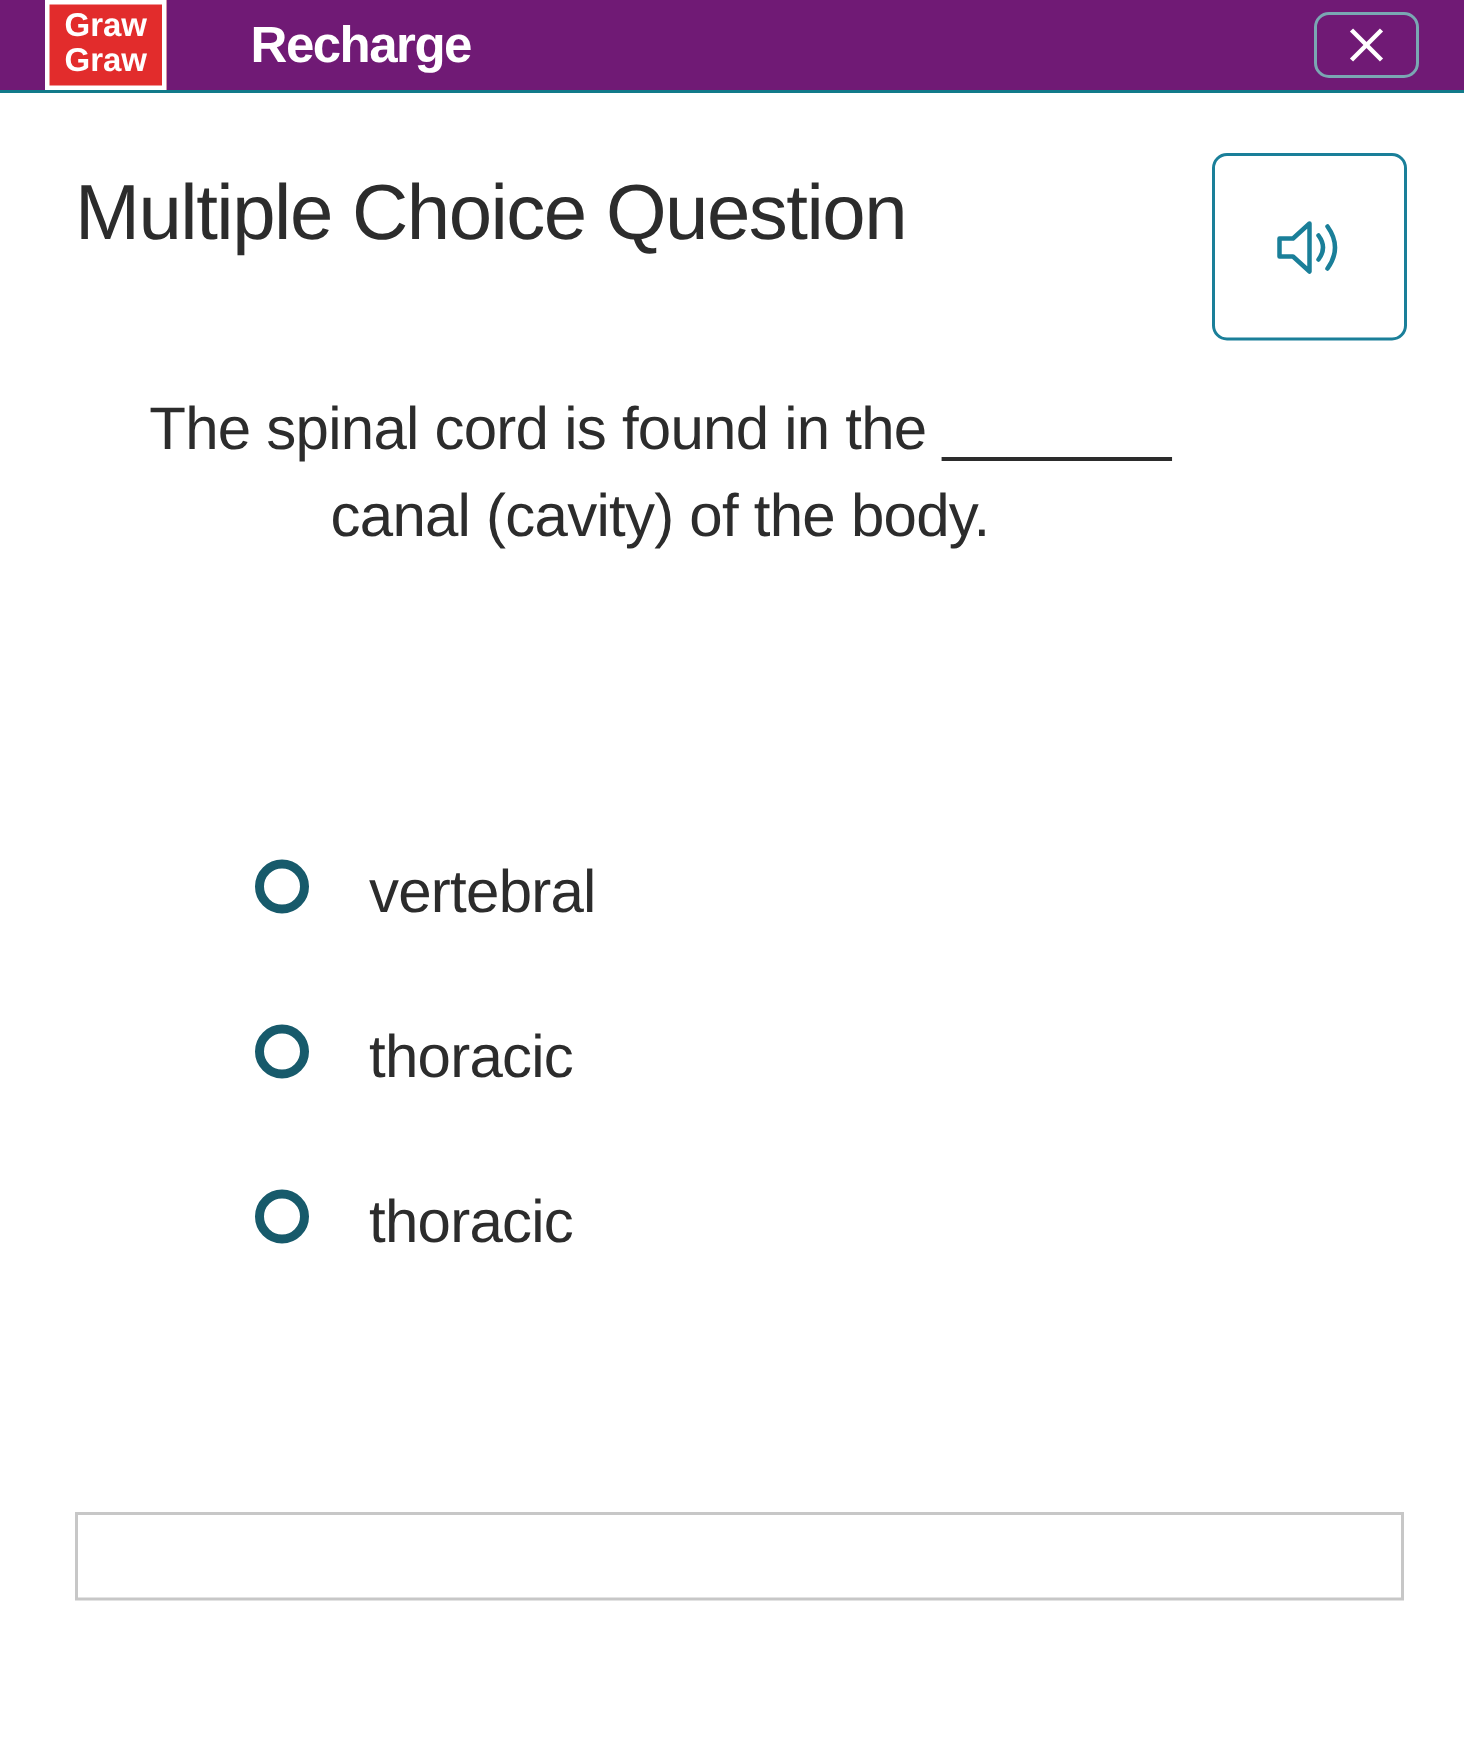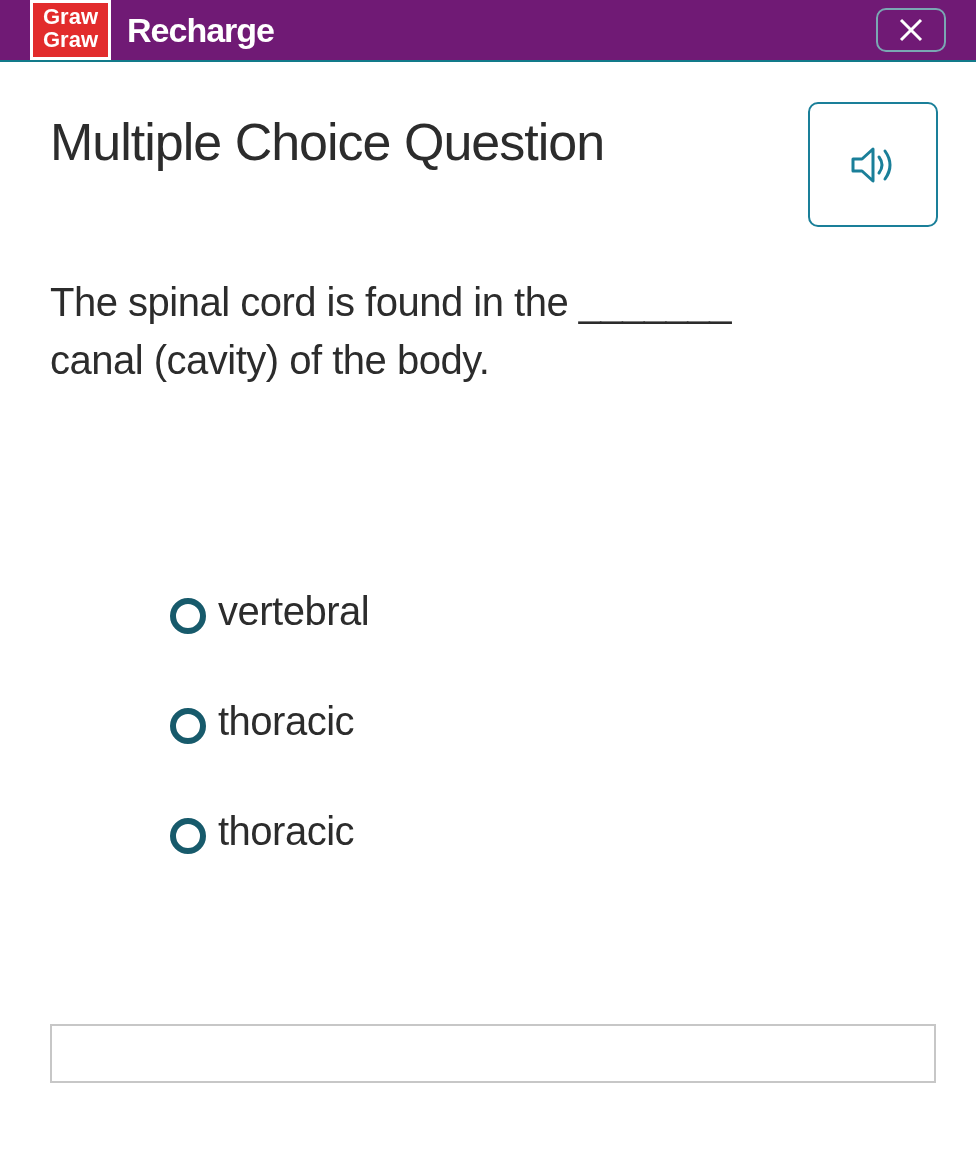--- a/index.html
+++ b/index.html
@@ -37,20 +37,21 @@
       padding: 2px 10px 6px 10px;
       border: 3px solid #fff;
       line-height: 1.05;
       text-align: left;
     }
     .brand-title {
       color: #fff;
       font-size: 34px;
       font-weight: 700;
       letter-spacing: -1px;
+      margin-left: 40px;
     }
     .close-btn {
       width: 70px;
       height: 44px;
       border: 2px solid #7aa7b3;
       border-radius: 10px;
       background: transparent;
       display: flex;
       align-items: center;
       justify-content: center;
@@ -82,33 +83,34 @@
       border-radius: 10px;
       background: #fff;
       display: flex;
       align-items: center;
       justify-content: center;
       cursor: pointer;
     }
     .question-text {
       font-size: 40px;
       color: #2c2c2c;
-      margin-top: 46px;
+      margin-top: 30px;
       line-height: 1.45;
       letter-spacing: -0.5px;
       max-width: 780px;
+      text-align: center;
     }
     .choices {
       margin-top: 200px;
       margin-left: 120px;
     }
     .choice {
       display: flex;
-      align-items: flex-end;
-      gap: 12px;
+      align-items: flex-start;
+      gap: 40px;
       margin-bottom: 65px;
       cursor: pointer;
     }
     .radio-outer {
       width: 36px;
       height: 36px;
       border: 6px solid #175a6b;
       border-radius: 50%;
       flex-shrink: 0;
     }

